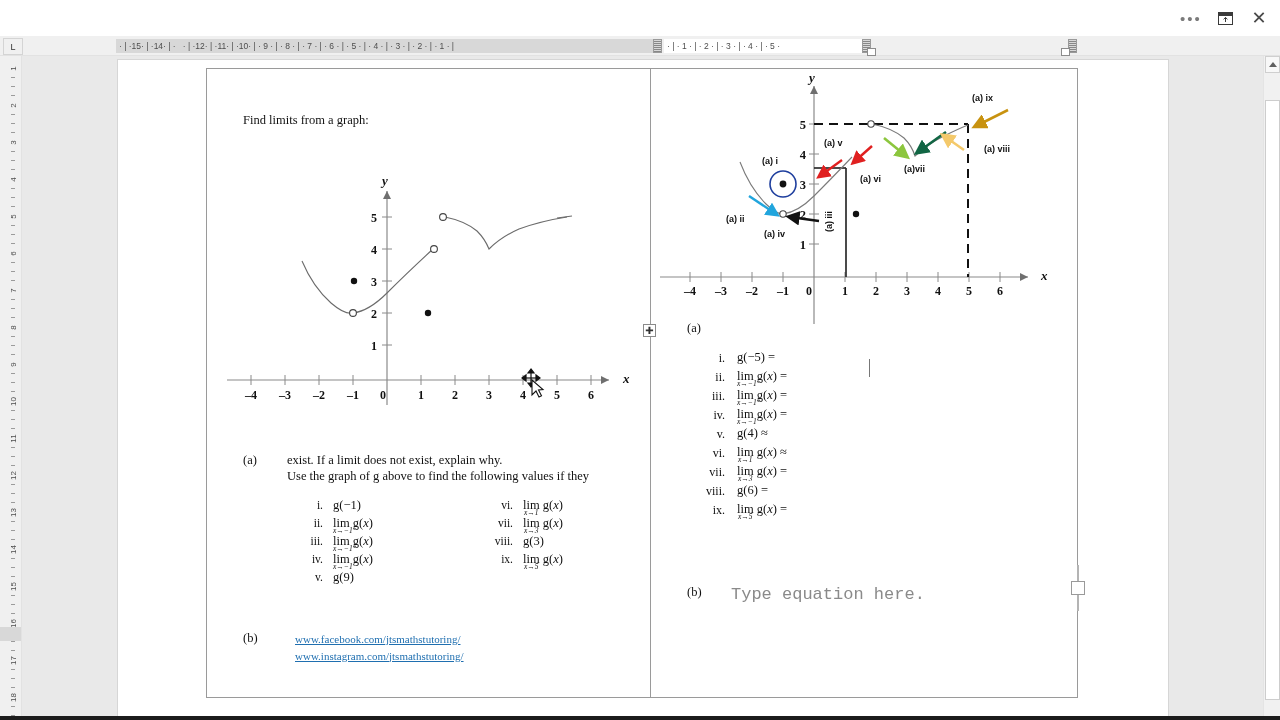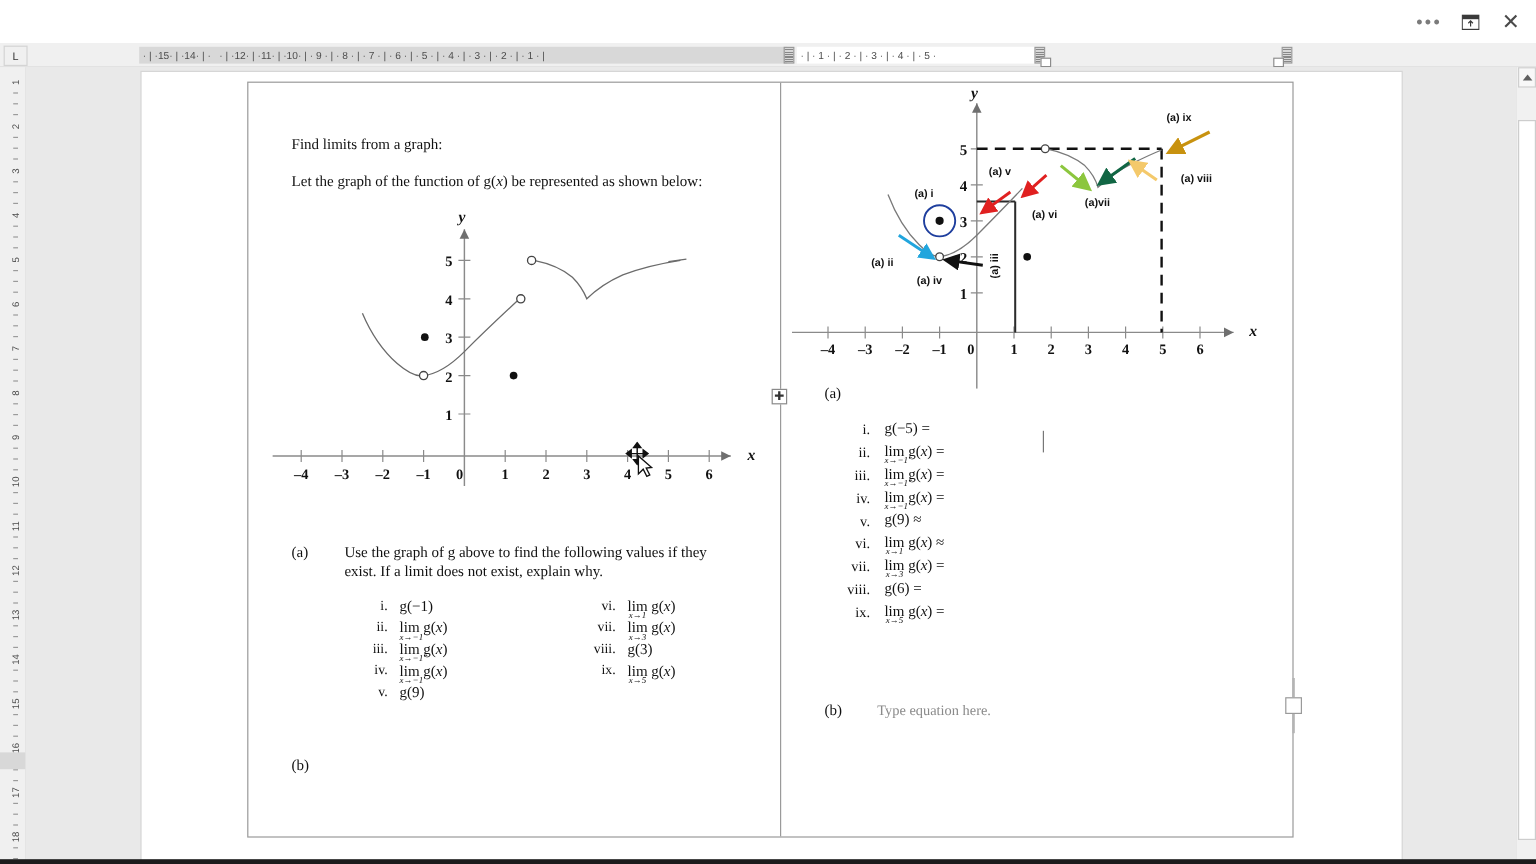--- a/index.html
+++ b/index.html
@@ -154,21 +154,21 @@
   }
   .r-a-tag { position: absolute; left: 8px; top: 252px; font-size: 12.5px; }
   .r-items { position: absolute; left: 18px; top: 282px; width: 240px; }
   .r-item-row { display: flex; align-items: flex-start; height: 19px; }
   .r-item-num { width: 40px; text-align: right; padding-right: 12px; font-size: 12px; }
   .caret {
     position: absolute; left: 218px; top: 290px; width: 1px; height: 18px; background: #777;
   }
   .r-b-row { position: absolute; left: 8px; top: 516px; display: flex; }
   .r-b-tag { width: 44px; font-size: 12.5px; }
-  .r-b-ph { font-size: 12px; color: #8a8a8a; }
+  .r-b-ph { font-size: 17px; color: #8a8a8a; font-family: Liberation Mono, monospace; }
 
   .resize-handle {
     position: absolute; left: 420px; top: 512px; width: 14px; height: 14px;
     background: #fff; border: 1px solid #9a9a9a;
   }
   .resize-stem {
     position: absolute; left: 426px; top: 496px; width: 2px; height: 46px; background: #b4b4b4;
   }
 
   
@@ -300,23 +300,20 @@
 
   <div class="canvas">
     <div class="page">
 
       <div class="tbl">
 
         <div class="cell-left">
 
           <div class="doc-text l-line1">Find limits  from a graph:</div>
 
-          <div class="doc-text l-line2">
-            <span>Let the graph of the function of g(</span><span style="font-style:italic">x</span><span>) be represented as shown below:</span>
-          </div>
 
           <div class="graph-left">
             <svg width="410" height="230" viewBox="0 0 410 230">
 
               <g stroke="#8a8a8a" fill="none" stroke-width="1.2">
                 <line x1="0" y1="205" x2="382" y2="205"></line>
                 <line x1="160" y1="16" x2="160" y2="230"></line>
               </g>
               <path d="M160 16 l-4 8 h8 z" fill="#6f6f6f"></path>
               <path d="M382 205 l-8 -4 v8 z" fill="#6f6f6f"></path>
@@ -375,22 +372,22 @@
 
               <circle cx="127" cy="106" r="3.2" fill="#111"></circle>
               <circle cx="201" cy="138" r="3.2" fill="#111"></circle>
             </svg>
           </div>
 
           <div class="pa-left doc-text">
             <div class="pa-row">
               <div class="pa-tag">(a)</div>
               <div class="pa-body">
+                <div>exist. If a limit does not exist, explain why.</div>
                 <div>Use the graph of g above to find the following values if they</div>
-                <div>exist. If a limit does not exist, explain why.</div>
               </div>
             </div>
           </div>
 
           <div class="items-grid doc-text">
             <div class="items-col" id="col1">
                 <div class="item-row">
                   <div class="item-num">i.</div>
                   <div class="item-exp"><span>g(−1)</span></div>
                 </div>
@@ -426,20 +423,24 @@
                 </div>
                 <div class="item-row">
                   <div class="item-num">ix.</div>
                   <div class="item-exp"><span class="limexp"><span class="lim">lim</span><span class="sub">x→5</span></span> <span>g(<i>x</i>)</span></div>
                 </div>
               </div>
           </div>
 
           <div class="pb-left doc-text">
             <div class="pa-tag">(b)</div>
+            <div class="pb-links">
+              <a href="#">www.facebook.com/jtsmathstutoring/</a>
+              <a href="#">www.instagram.com/jtsmathstutoring/</a>
+            </div>
           </div>
         </div>
 
         <div class="cell-right">
 
           <div class="graph-right">
             <svg width="400" height="250" viewBox="0 0 400 250">
 
               <g stroke="#8a8a8a" fill="none" stroke-width="1.2">
                 <line x1="4" y1="203" x2="372" y2="203"></line>
@@ -571,21 +572,21 @@
               <div class="r-item-row">
                 <div class="r-item-num">iii.</div>
                 <div class="item-exp"><span class="limexp"><span class="lim">lim</span><span class="sub">x→−1⁺</span></span> <span>g(<i>x</i>) =</span></div>
               </div>
               <div class="r-item-row">
                 <div class="r-item-num">iv.</div>
                 <div class="item-exp"><span class="limexp"><span class="lim">lim</span><span class="sub">x→−1</span></span> <span>g(<i>x</i>) =</span></div>
               </div>
               <div class="r-item-row">
                 <div class="r-item-num">v.</div>
-                <div class="item-exp"><span>g(9) ≈</span></div>
+                <div class="item-exp"><span>g(4) ≈</span></div>
               </div>
               <div class="r-item-row">
                 <div class="r-item-num">vi.</div>
                 <div class="item-exp"><span class="limexp"><span class="lim">lim</span><span class="sub">x→1</span></span> <span>g(<i>x</i>) ≈</span></div>
               </div>
               <div class="r-item-row">
                 <div class="r-item-num">vii.</div>
                 <div class="item-exp"><span class="limexp"><span class="lim">lim</span><span class="sub">x→3</span></span> <span>g(<i>x</i>) =</span></div>
               </div>
               <div class="r-item-row">

